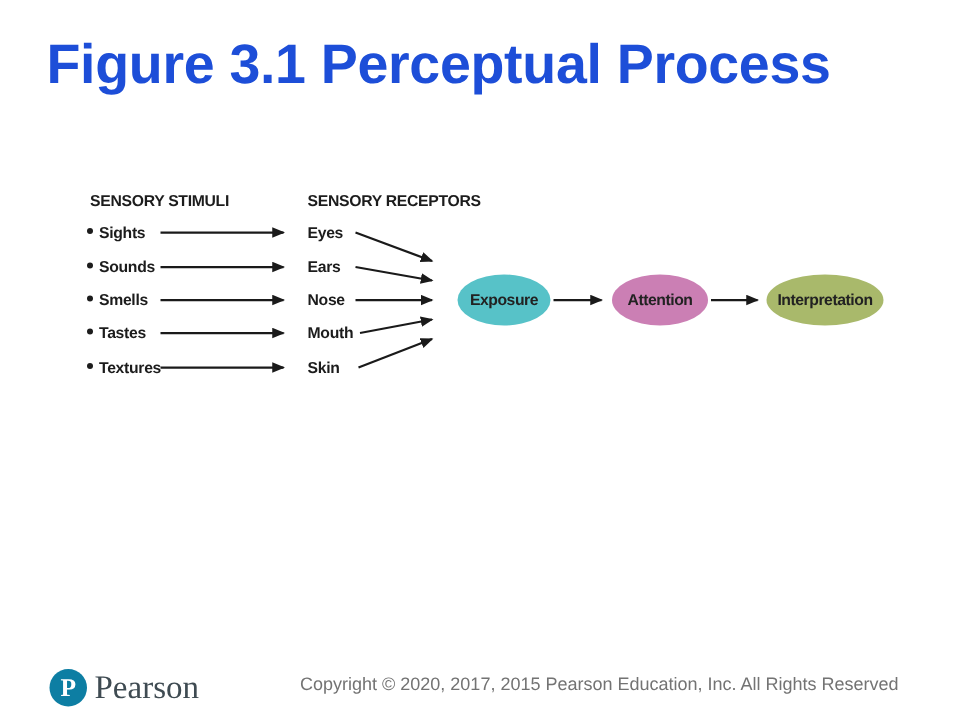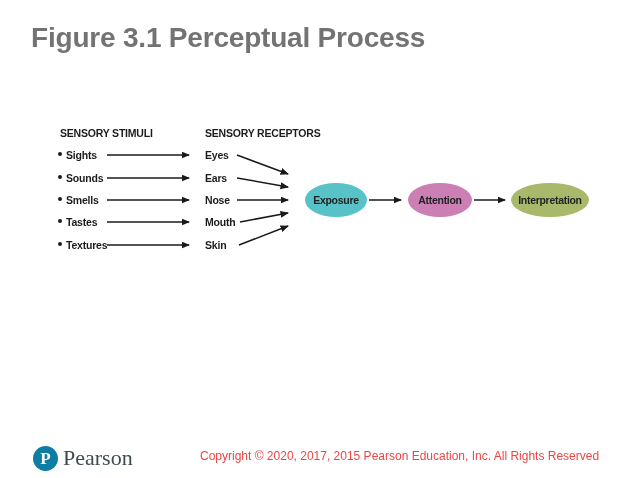--- a/index.html
+++ b/index.html
@@ -9,24 +9,24 @@
     width: 638px;
     height: 478px;
     background: #ffffff;
     overflow: hidden;
     font-family: "Liberation Sans", sans-serif;
   }
   .slide-title {
     position: absolute;
     left: 31px;
     top: 22px;
-    font-size: 28px;
+    font-size: 37px;
     font-weight: bold;
     letter-spacing: -0.2px;
-    color: #737373;
+    color: #1d4ed8;
     white-space: nowrap;
   }
   .diagram-svg {
     position: absolute;
     left: 50px;
     top: 115px;
     width: 540px;
     height: 155px;
   }
   .hdr {
@@ -79,21 +79,21 @@
     margin-left: 5px;
     font-family: "Liberation Serif", serif;
     font-size: 22px;
     color: #3f4b52;
   }
   .copyright {
     position: absolute;
     left: 200px;
     top: 449px;
     font-size: 12px;
-    color: #ef4444;
+    color: #737373;
     white-space: nowrap;
   }
 </style>
 </head>
 <body>
 
 <div class="slide">
 
   <h1 class="slide-title">Figure 3.1 Perceptual Process</h1>
 

